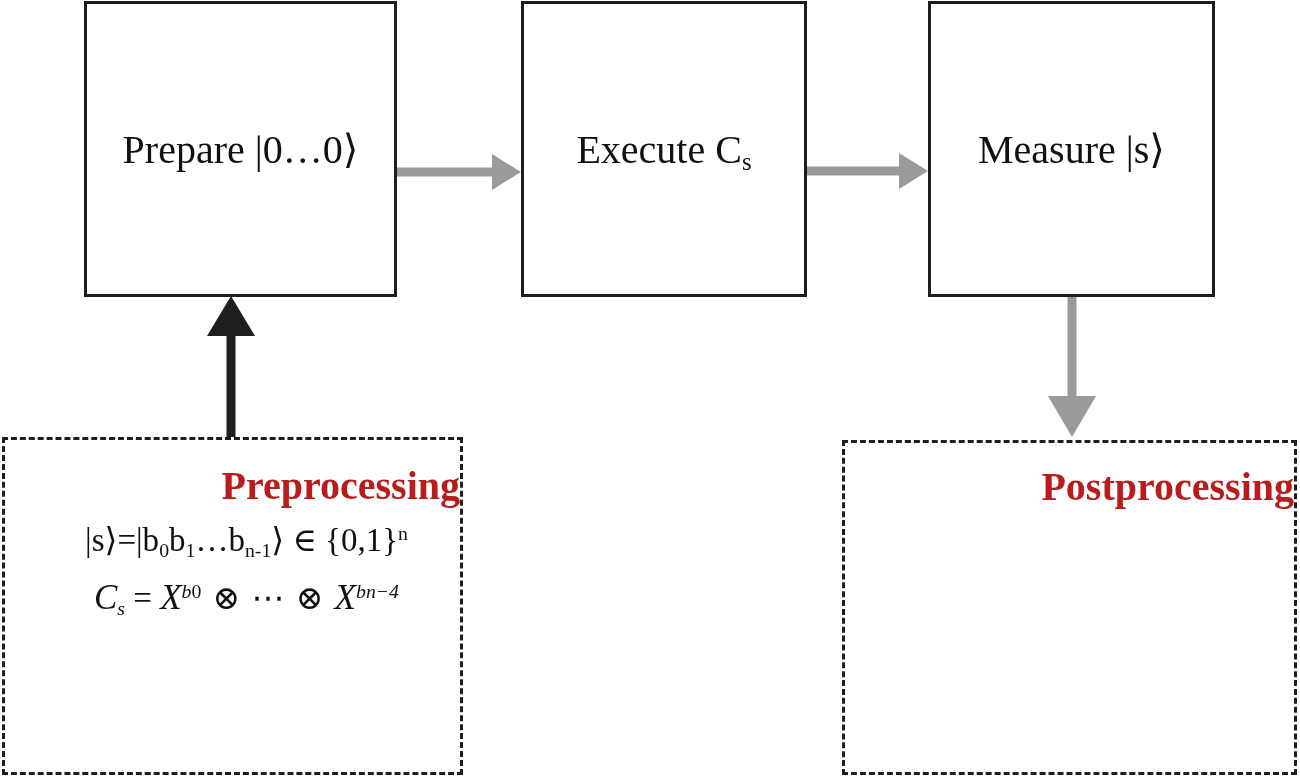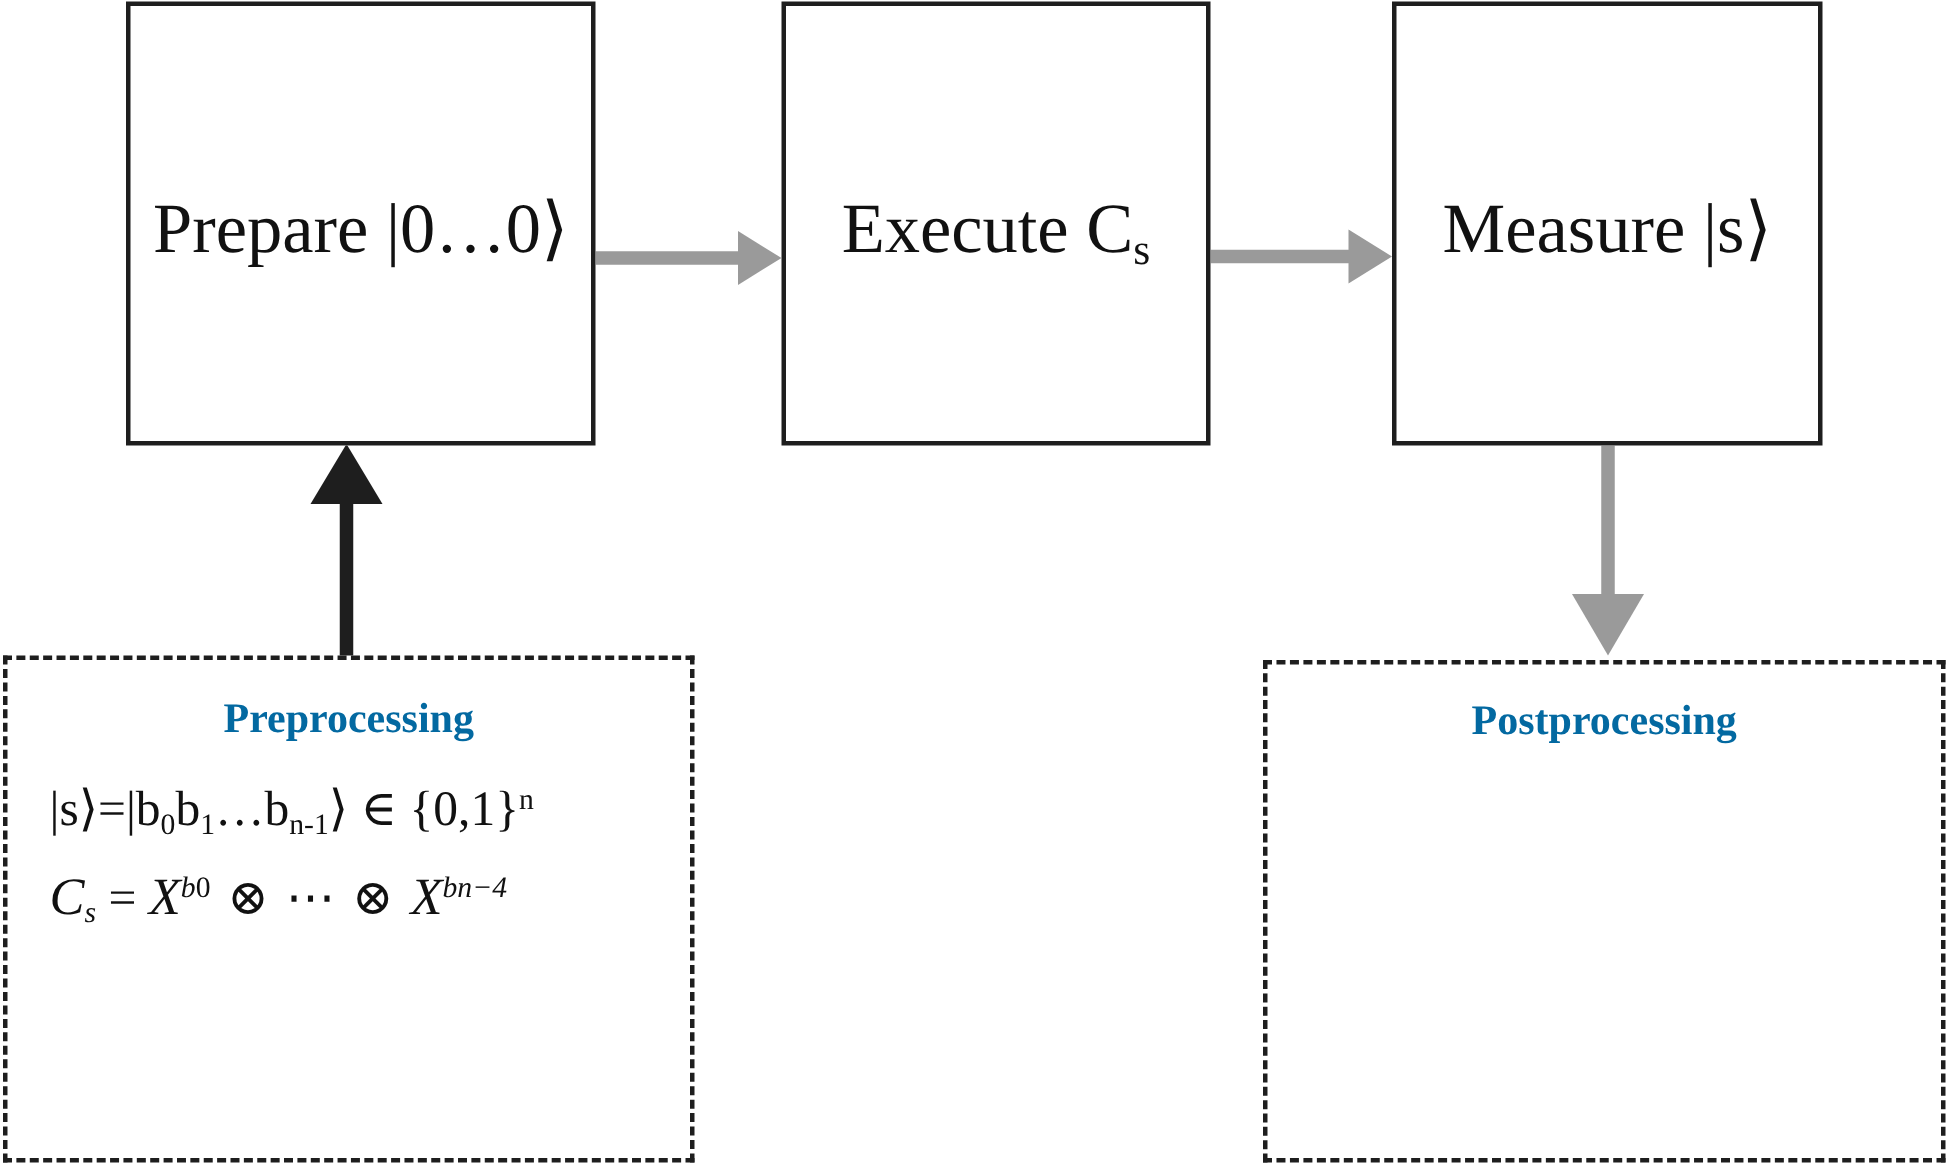--- a/index.html
+++ b/index.html
@@ -21,21 +21,21 @@
   .proc-box {
     position: absolute;
     box-sizing: border-box;
     border: 3px solid #1e1e1e;
     background: #ffffff;
     display: flex;
     align-items: flex-start;
     justify-content: center;
   }
   .proc-label {
-    font-size: 47px;
+    font-size: 40px;
     line-height: 1;
     white-space: nowrap;
     color: #111111;
   }
   .proc-label .sub {
     font-size: 0.62em;
     vertical-align: -0.28em;
     letter-spacing: 0;
   }
 
@@ -54,43 +54,44 @@
     border: 3px dashed #1e1e1e;
     background: transparent;
   }
   #box-preprocessing  { left: 2px;   top: 437px; width: 461px; height: 338px; }
   #box-postprocessing { left: 842px; top: 440px; width: 455px; height: 335px; }
 
   .group-title {
     position: absolute;
     left: 0;
     right: 0;
-    text-align: center;
+    text-align: right;
     font-weight: bold;
-    font-size: 28px;
+    font-size: 40px;
     line-height: 1;
-    color: #0369a1;
+    color: #b91c1c;
   }
   #box-preprocessing  .group-title { top: 26px; }
   #box-postprocessing .group-title { top: 24px; }
 
   .group-lines {
     position: absolute;
     left: 0;
     right: 0;
   }
   #box-preprocessing  .group-lines { top: 84px; padding-left: 28px; }
   #box-postprocessing .group-lines { top: 84px; padding-left: 50px; }
 
   .math-line {
     font-size: 33px;
     line-height: 1;
     white-space: nowrap;
     color: #111111;
     margin-bottom: 19px;
+    text-align: center;
   }
   #box-postprocessing .math-line { margin-bottom: 14px; }
 
   .math-line .sub {
     font-size: 0.60em;
     vertical-align: -0.30em;
   }
   .math-line .sup {
     font-size: 0.60em;
     vertical-align: 0.55em;

